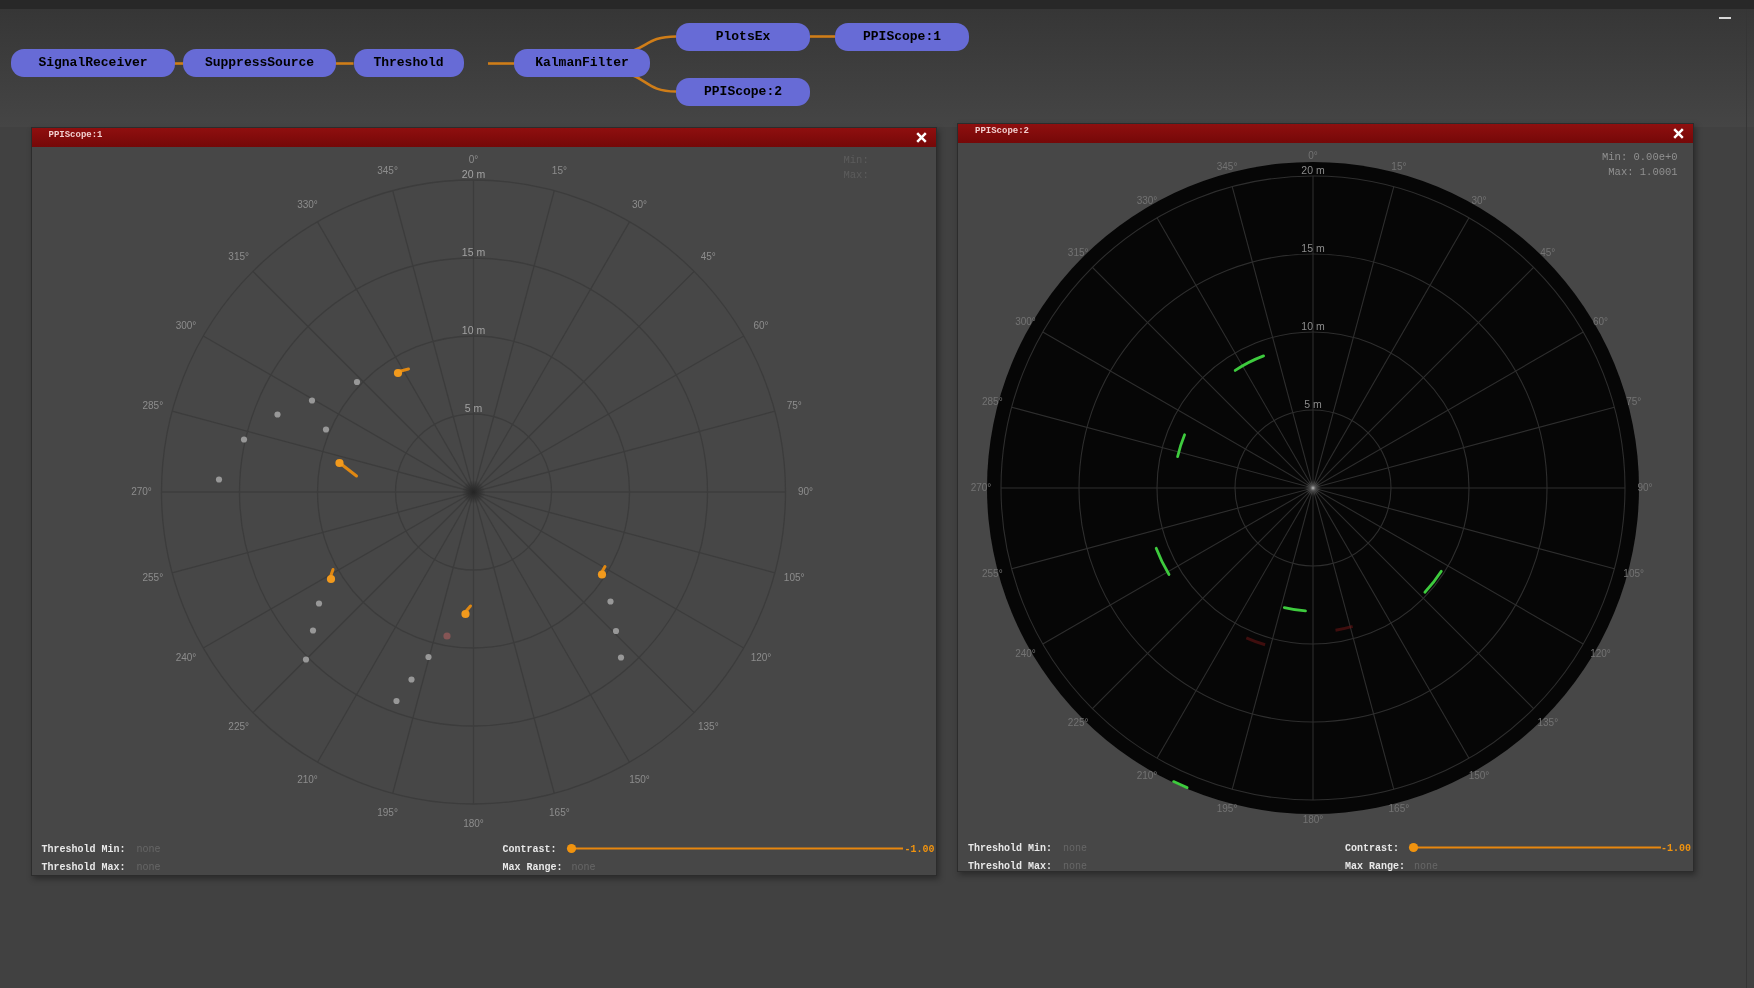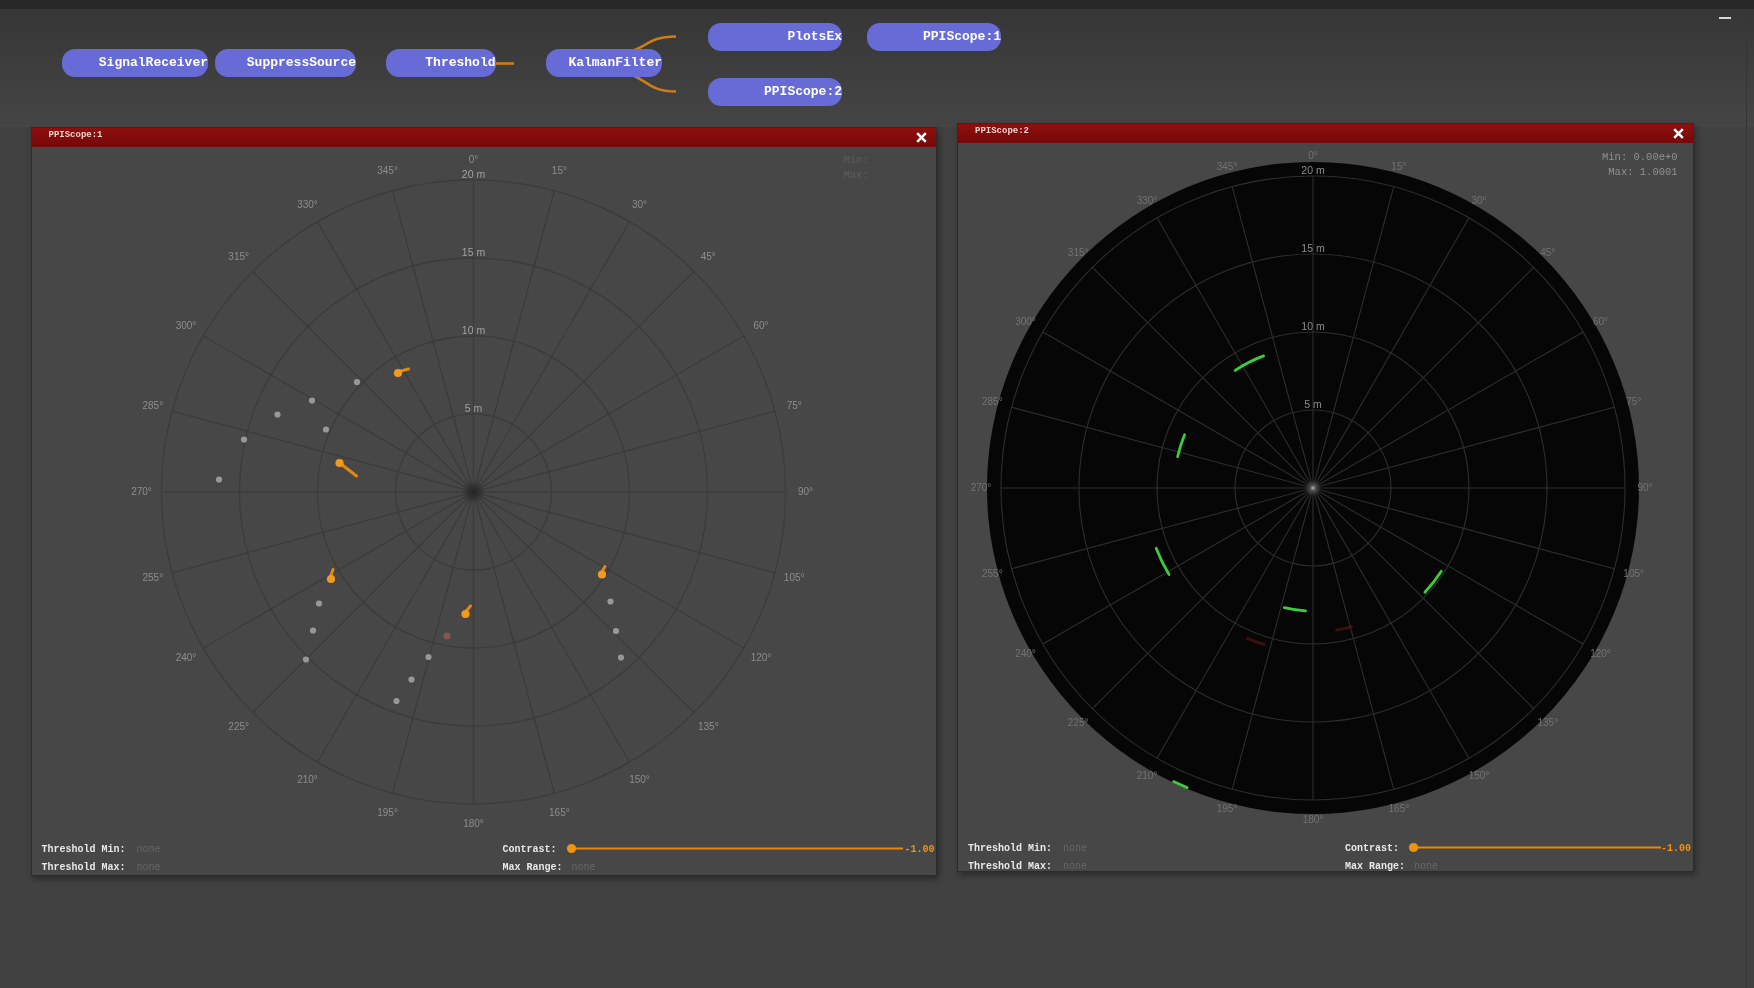--- a/index.html
+++ b/index.html
@@ -1,22 +1,22 @@
 <!DOCTYPE html>
 <html><head><meta charset="utf-8"><style>
 * { margin:0; padding:0; box-sizing:border-box; }
 html,body { width:1754px; height:988px; background:#414141; overflow:hidden;
   font-family:"Liberation Mono", monospace; position:relative; }
 #topstrip { position:absolute; left:0; top:0; width:1754px; height:9px; background:#282828; }
 #topband { position:absolute; left:0; top:9px; width:1754px; height:118px; background:linear-gradient(#363636,#454545); }
 #mindash { position:absolute; left:1719px; top:17px; width:12px; height:2px; background:#d8d8d8; }
 #redge { position:absolute; left:1746px; top:9px; width:1px; height:979px; background:#353535; }
 .node { position:absolute; height:28px; background:#676bd6; border-radius:13px;
-  color:#ffffff; font: bold 13px "Liberation Mono", monospace; line-height:28px;
-  text-align:right;margin-left:32px; }
+  color:#000000; font: bold 13px "Liberation Mono", monospace; line-height:28px;
+  text-align:center; }
 .w { stroke:#cf7d18; stroke-width:2.6; fill:none; }
 .panel { position:absolute; background:#474747; border:1px solid #2c2c2c;
   box-shadow: 2px 3px 6px rgba(0,0,0,0.35); }
 .tbar { position:absolute; left:0; top:0; right:0; height:19px;
   background:linear-gradient(#8f0f0f, #750808); }
 .ttxt { position:absolute; left:17px; top:2px; font: bold 9px "Liberation Mono", monospace;
   color:#f2d0d0; }
 .tx { position:absolute; right:9px; top:4px; }
 .minmax { position:absolute; font: 10.5px "Liberation Mono", monospace; line-height:15px;
   white-space:pre;text-align:right; }
@@ -31,24 +31,24 @@
 <div id="mindash"></div>
 <div id="redge"></div>
 <svg id="wires" width="1000" height="120" style="position:absolute;left:0;top:0">
 <path d="M 158 63.5 L 183 63.5" class="w"></path>
 <path d="M 325.5 63.5 L 353.5 63.5" class="w"></path>
 <path d="M 488 63.5 L 514 63.5" class="w"></path>
 <path d="M 810 36.5 L 835 36.5" class="w"></path>
 <path d="M 615 54 C 648 52 643 36.5 676 36.5" class="w"></path>
 <path d="M 615 72 C 648 74 643 91.5 676 91.5" class="w"></path>
 </svg>
-<div class="node" style="left:30px;top:49px;width:146px">SignalReceiver</div>
-<div class="node" style="left:183px;top:49px;width:141px">SuppressSource</div>
+<div class="node" style="left:11px;top:49px;width:164px">SignalReceiver</div>
+<div class="node" style="left:183px;top:49px;width:153px">SuppressSource</div>
 <div class="node" style="left:353.5px;top:49px;width:110px">Threshold</div>
-<div class="node" style="left:514px;top:49px;width:116px">KalmanFilter</div>
+<div class="node" style="left:514px;top:49px;width:136px">KalmanFilter</div>
 <div class="node" style="left:676px;top:22.5px;width:134px">PlotsEx</div>
 <div class="node" style="left:835px;top:22.5px;width:134px">PPIScope:1</div>
 <div class="node" style="left:676px;top:77.5px;width:134px">PPIScope:2</div>
 <div class="panel" style="left:30.5px;top:127px;width:906px;height:749px">
 <div class="tbar">
       <span class="ttxt">PPIScope:1</span>
       <svg class="tx" width="11" height="11">
         <path d="M1.2 1.2 L9.8 9.8 M1.2 9.8 L9.8 1.2" stroke="#ffffff" stroke-width="2.5" stroke-linecap="butt"></path>
       </svg>
     </div>

